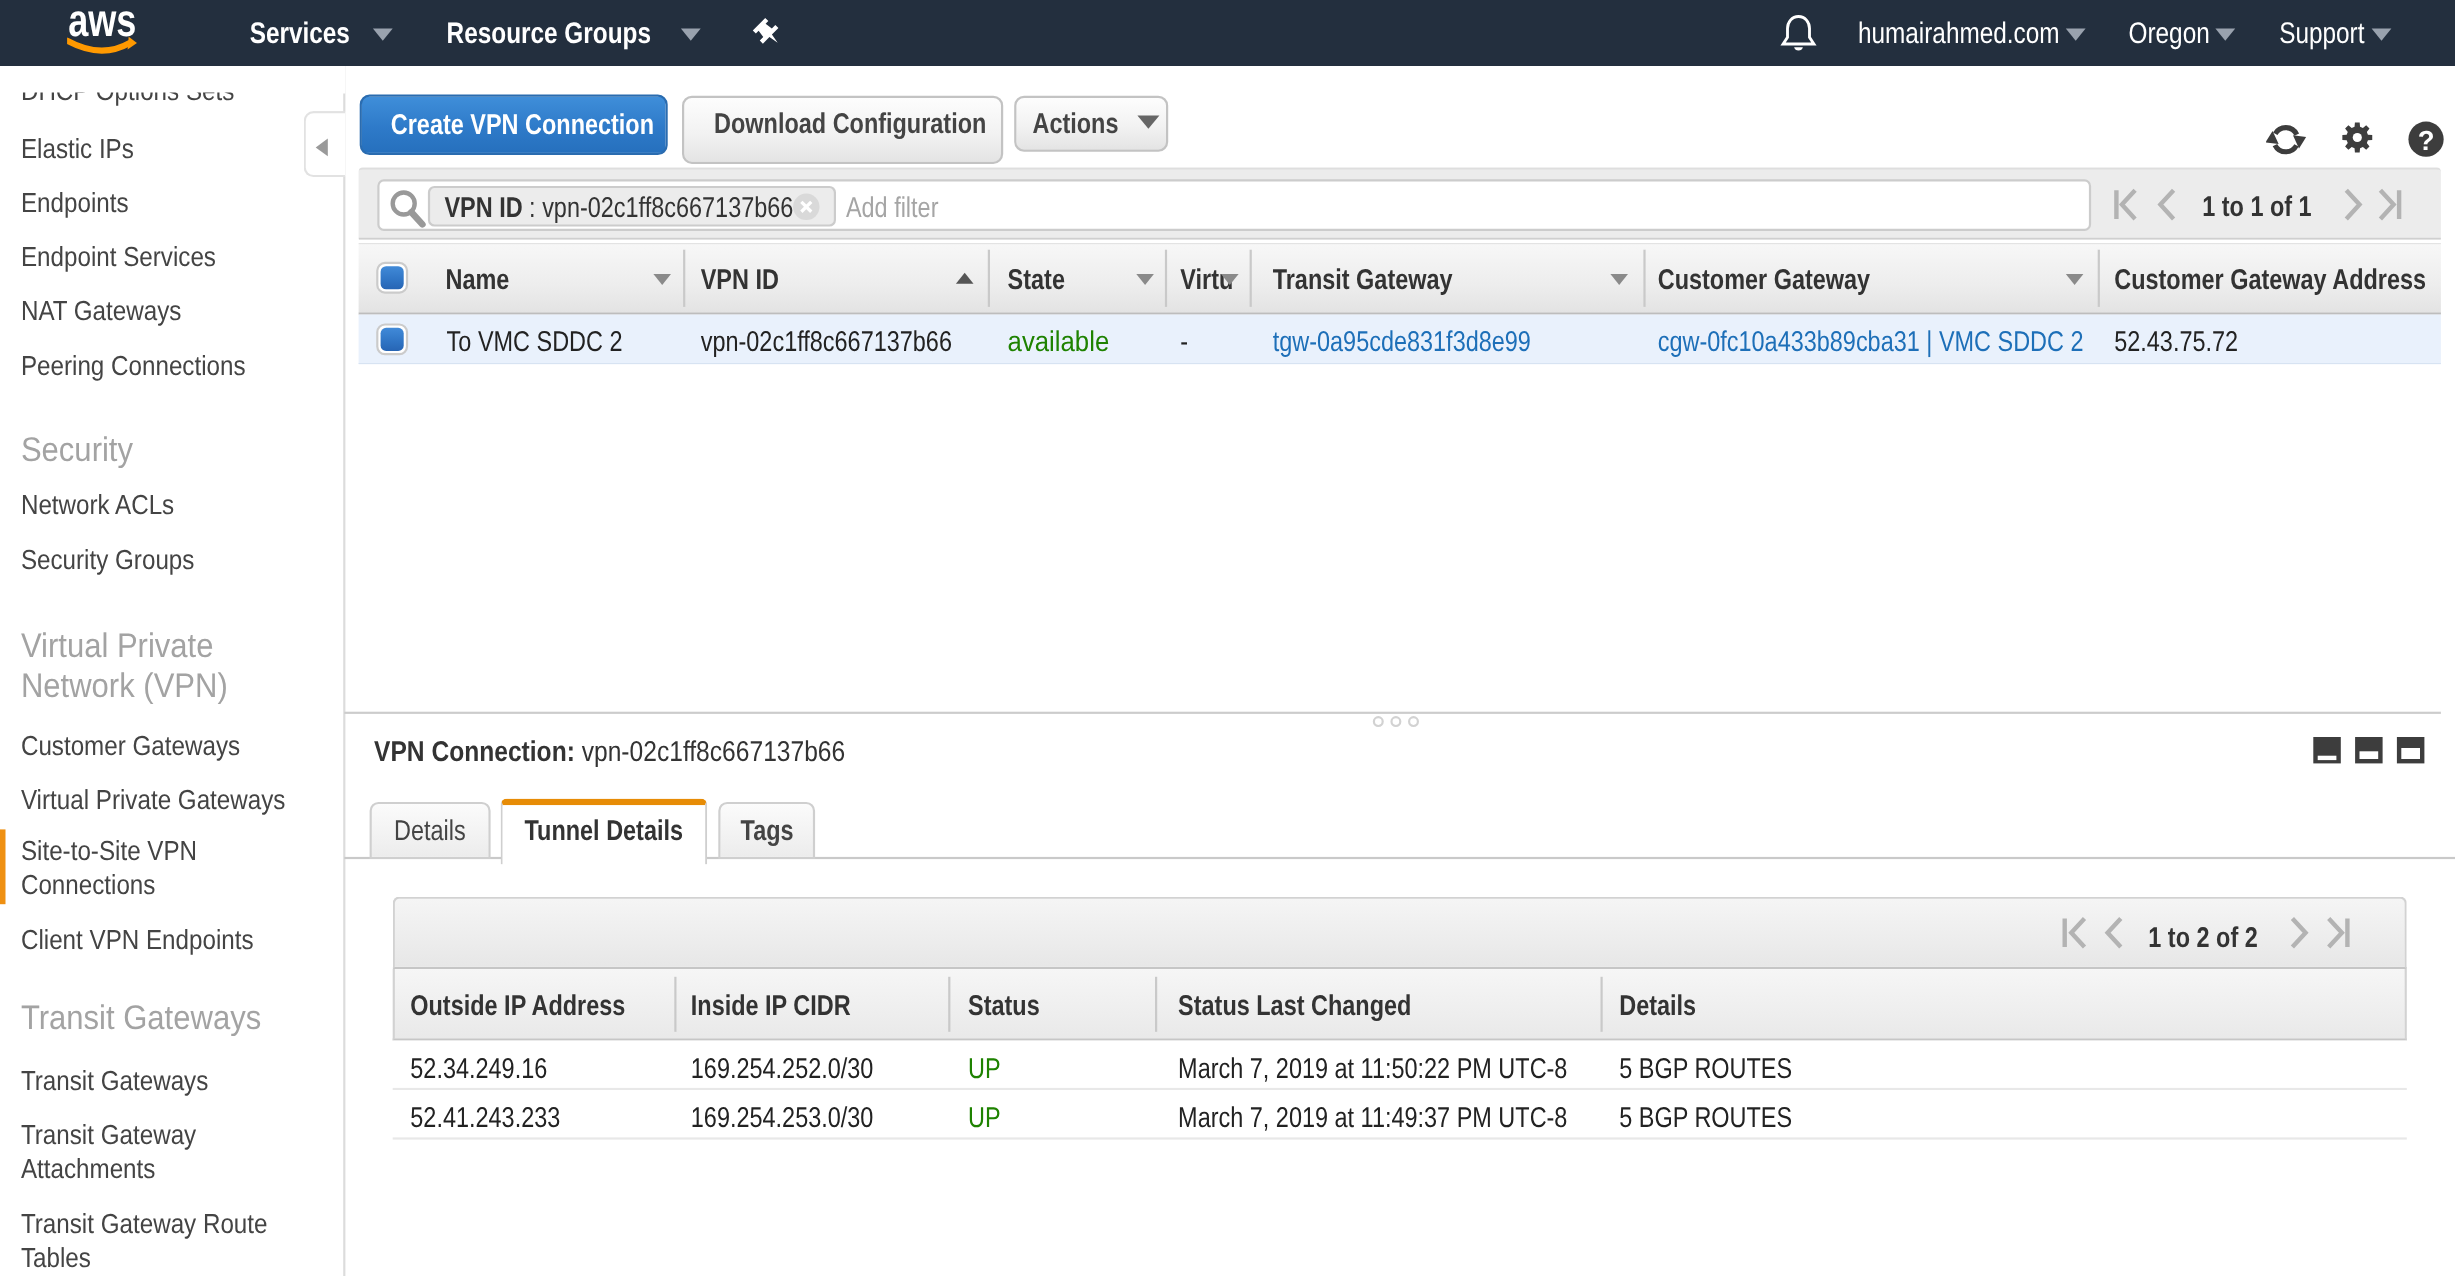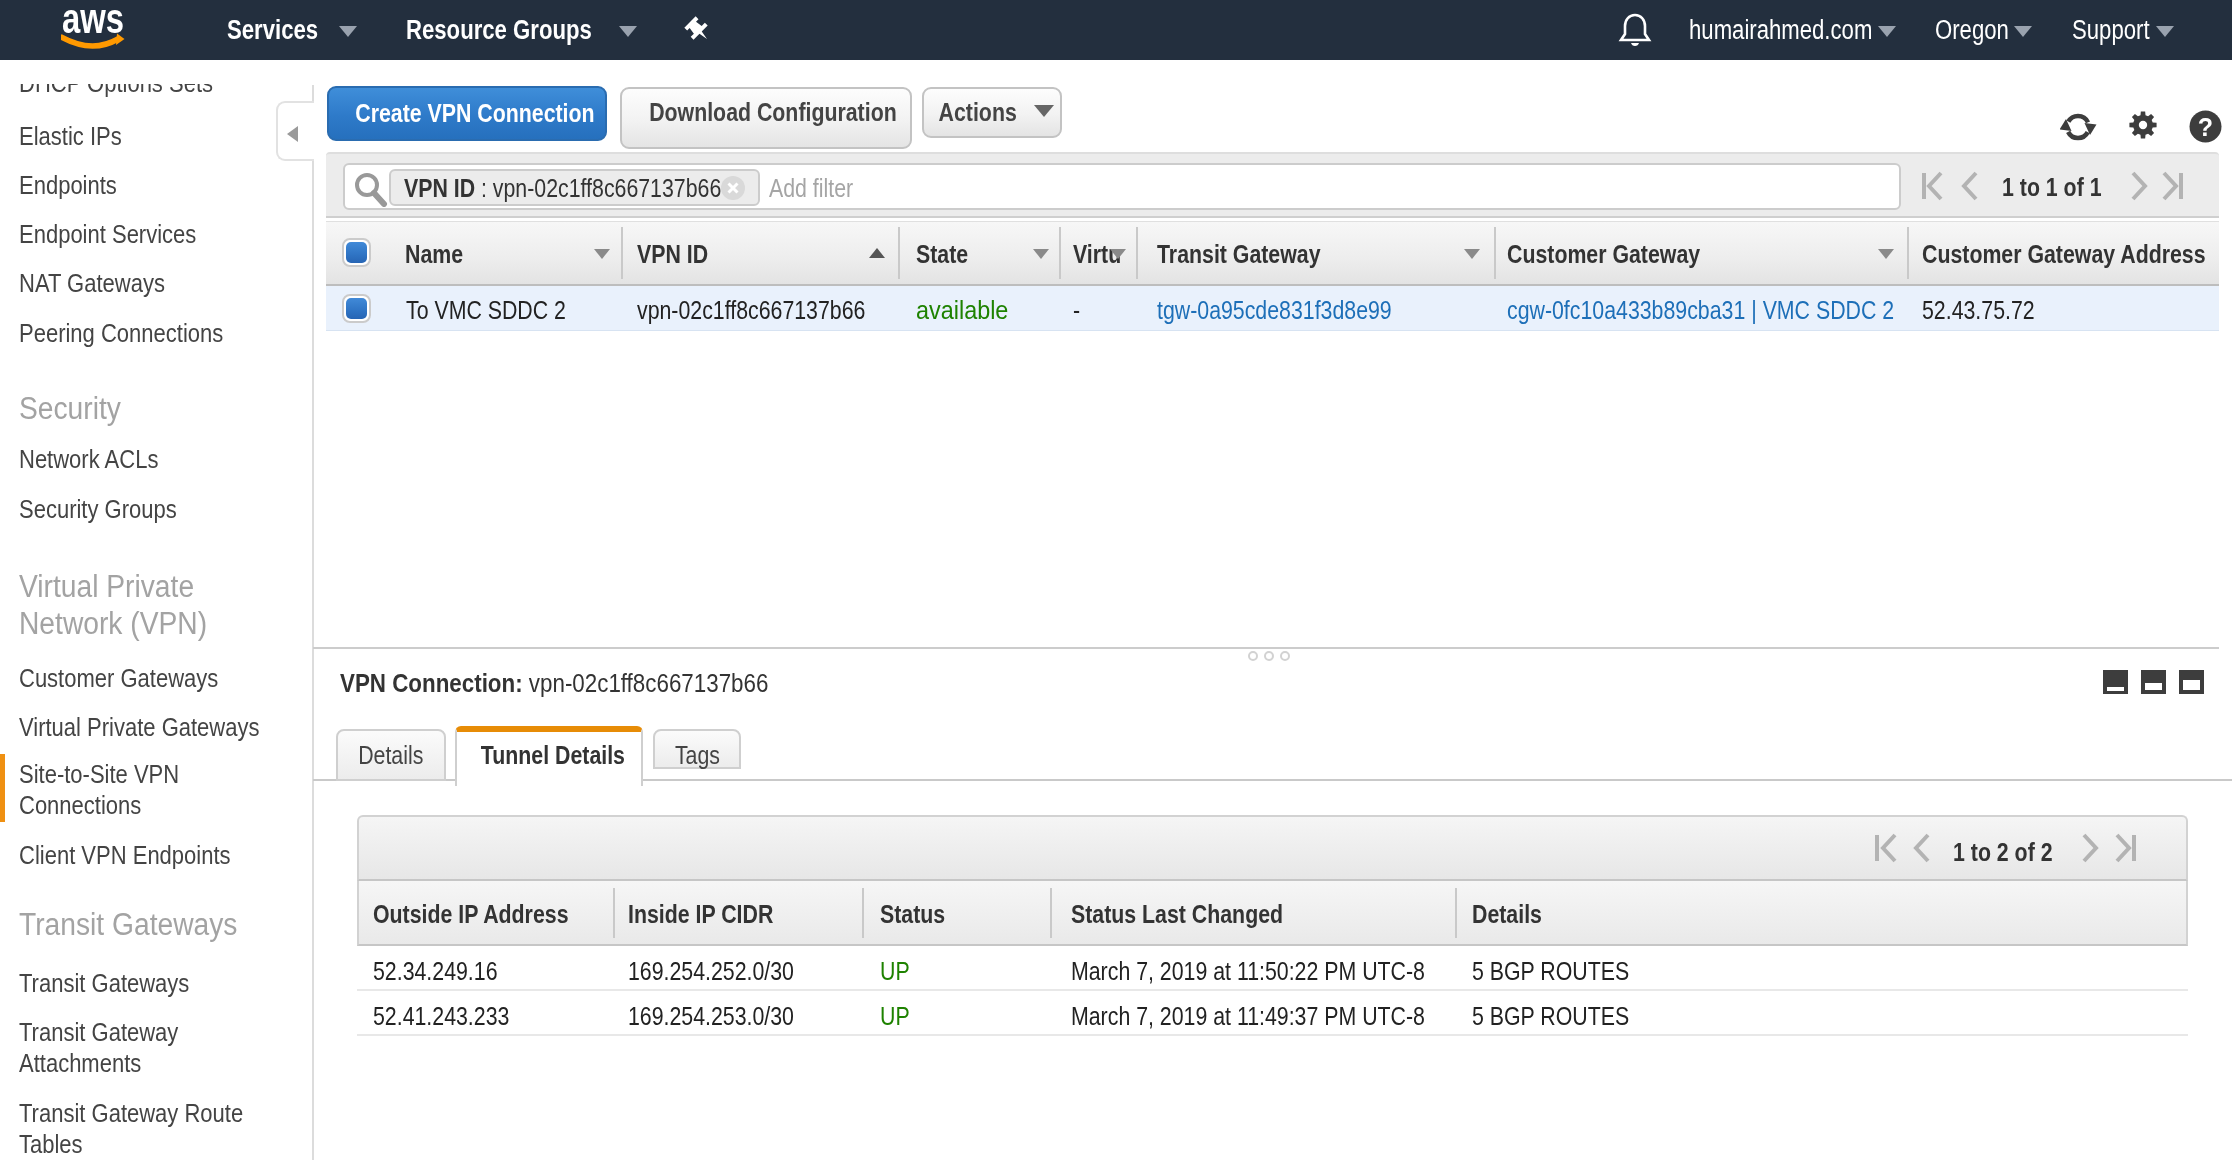--- a/index.html
+++ b/index.html
@@ -48,21 +48,21 @@
 .cbox{position:absolute;width:29px;height:29px;background:#fff;border:2px solid #cbcbcb;border-radius:8px;box-sizing:border-box;}
 .cbox i{position:absolute;left:2px;top:2px;width:21px;height:21px;background:linear-gradient(180deg,#418ad8 0%,#2f74c4 60%,#2765b4 100%);border-radius:5px;}
 
 #divline{left:313px;top:647px;width:1906px;height:2px;background:#ccc;}
 .dot{position:absolute;width:10px;height:10px;border-radius:50%;border:2px solid #d2d2d2;background:#fff;box-sizing:border-box;}
 
 .wicon{position:absolute;width:25px;height:24px;background:#3d3d3d;}
 .wicon i{position:absolute;left:4px;background:#fff;}
 #tabline{left:313px;top:779px;width:1919px;height:2px;background:#c9c9c9;}
 .tab{position:absolute;box-sizing:border-box;background:linear-gradient(180deg,#fbfbfb,#ececec);border:2px solid #cfcfcf;border-radius:8px 8px 0 0;font-size:26px;color:#444;text-align:center;white-space:nowrap;}
-#tabactive{position:absolute;left:455px;top:726px;width:188px;height:60px;background:#fff;border:2px solid #cfcfcf;border-bottom:none;border-top:6px solid #e78c06;border-radius:6px 6px 0 0;font-weight:bold;color:#333;font-size:26px;text-align:right;line-height:46px;box-sizing:border-box;white-space:nowrap;}
+#tabactive{position:absolute;left:455px;top:726px;width:188px;height:60px;background:#fff;border:2px solid #cfcfcf;border-bottom:none;border-top:6px solid #e78c06;border-radius:6px 6px 0 0;font-weight:bold;color:#333;font-size:26px;text-align:center;line-height:46px;box-sizing:border-box;white-space:nowrap;}
 
 #iband{left:357px;top:815px;width:1831px;height:66px;background:linear-gradient(180deg,#f5f5f5,#e7e7e7);border:2px solid #d2d2d2;border-bottom:2px solid #c6c6c6;border-radius:6px 6px 0 0;box-sizing:border-box;}
 #ihead{left:357px;top:881px;width:1831px;height:65px;background:linear-gradient(180deg,#f6f6f6,#e9e9e9);border-left:2px solid #d2d2d2;border-right:2px solid #d2d2d2;border-bottom:2px solid #c6c6c6;box-sizing:border-box;}
 .irow{position:absolute;left:357px;width:1831px;height:45px;background:#fff;border-bottom:2px solid #e8e8e8;box-sizing:border-box;}
 </style>
 </head>
 <body>
 
 <div class="abs" id="nav"></div>
 <div class="abs" style="left:61px;top:2px;width:70px;height:56px;">
@@ -224,21 +224,21 @@
 <div class="wicon" style="left:2141px;top:670px;">
     <i style="top:13px;width:17px;height:7px;"></i>
   </div>
 <div class="wicon" style="left:2179px;top:670px;">
     <i style="top:10px;width:17px;height:10px;"></i>
   </div>
 
 <div class="abs" id="tabline"></div>
 <div class="tab" style="left:336px;top:729px;width:110px;height:52px;line-height:48px;"><span class="txc">Details</span></div>
 <div id="tabactive"><span class="txc">Tunnel Details</span></div>
-<div class="tab" style="left:653px;top:729px;width:88px;height:40px;line-height:48px;"><span class="txc">Tags</span></div>
+<div class="tab" style="left:653px;top:729px;width:88px;height:52px;line-height:48px;font-weight:bold;"><span class="txc">Tags</span></div>
 
 <div class="abs" id="iband"></div>
 <div class="abs" style="left:1862px;top:827px;">
 <svg width="290" height="42" viewBox="0 0 290 42">
 <path class="parr" d="M33 8 L21 21 L33 34"></path>
       <path class="parr" d="M15 8 L15 34"></path>
 <path class="parr" d="M66 8 L54 21 L66 34"></path>
 <path class="parr" d="M222 8 L234 21 L222 34"></path>
 <path class="parr" d="M255 8 L267 21 L255 34"></path>
       <path class="parr" d="M272 8 L272 34"></path>

